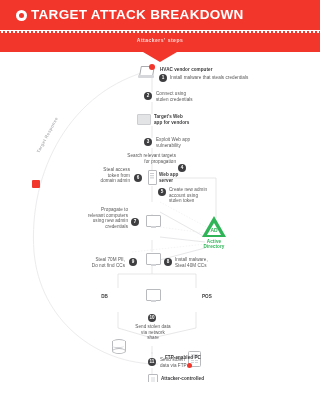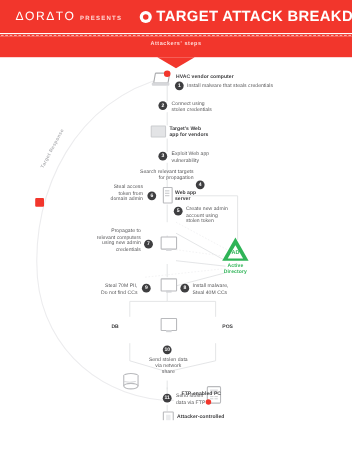--- a/index.html
+++ b/index.html
@@ -189,24 +189,20 @@
     position:absolute;font-size:4.4px;color:#b4b5b8;font-weight:700;
     letter-spacing:0.3px;white-space:nowrap;
   }
   
   .footer{position:absolute;left:0;top:382px;width:320px;height:32px;background:#fff;}
 </style>
 </head>
 <body>
 
 <div class="header">
-  <div class="brand">
-    <span class="brand-mark">ΔORΔTO</span>
-    <span class="brand-presents">PRESENTS</span>
-  </div>
   <div class="title-wrap">
     <span class="bullseye"></span>
     <span class="page-title">TARGET ATTACK BREAKDOWN</span>
   </div>
 </div>
 <div class="dotline"></div>
 <div class="subband"></div>
 <div class="subband-label">Attackers' steps</div>
 <div class="band-notch"></div>
 

